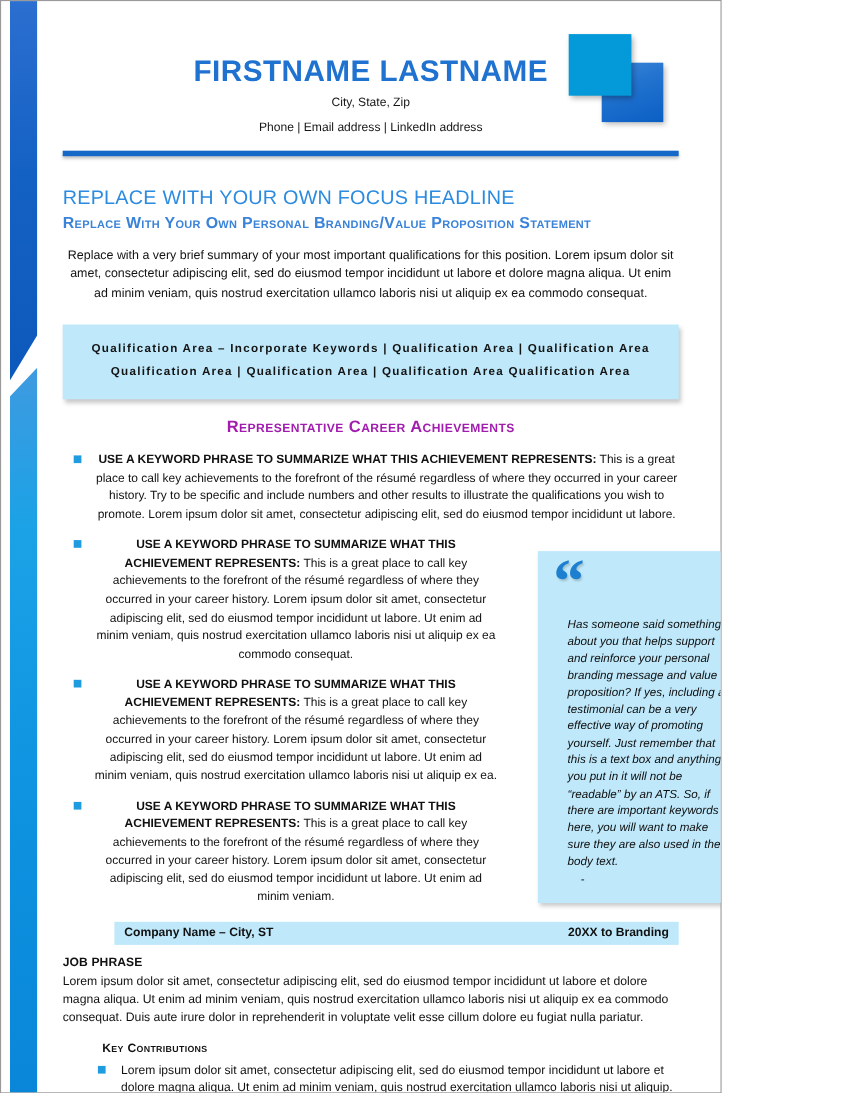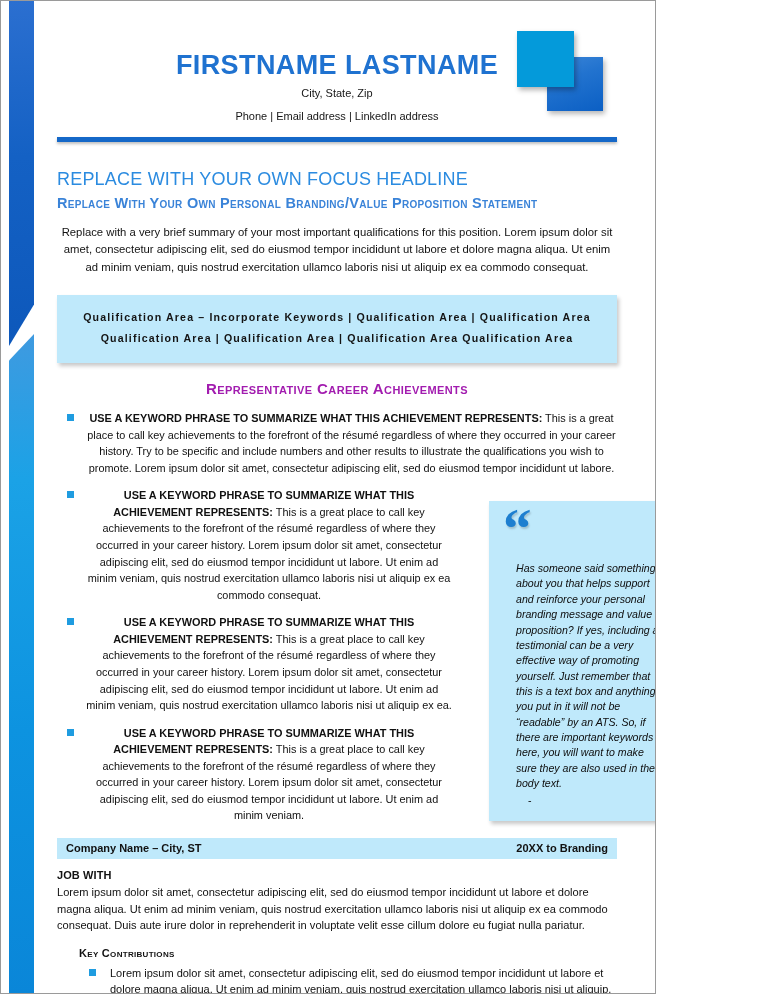--- a/index.html
+++ b/index.html
@@ -230,41 +230,42 @@
   }
   .company-bar {
     background: #bfe9fb;
     display: flex;
     justify-content: space-between;
     align-items: center;
     padding: 4px 9px 5px 9px;
     font-size: 11px;
     font-weight: bold;
     color: #111111;
+    margin-left: 47px;
   }
   .job-title {
     font-size: 11px;
     font-weight: bold;
     color: #111111;
     margin-top: 10px;
     letter-spacing: 0.1px;
   }
   .job-desc {
     font-size: 11.1px;
     line-height: 1.5;
     color: #111111;
     margin-top: 3px;
   }
   .key-contrib-heading {
     font-size: 11px;
     font-weight: bold;
     font-variant: small-caps;
     color: #111111;
     margin-top: 13px;
-    margin-left: 22px;
+    margin-left: 36px;
     letter-spacing: 0.3px;
   }
   .kc-item {
     display: flex;
     margin-top: 6px;
     margin-left: 22px;
   }
   .kc-bullet {
     flex: 0 0 auto;
     width: 7px;
@@ -340,21 +341,21 @@
 
     </div>
 
     <div class="employment">
 
       <div class="company-bar">
         <span>Company Name – City, ST</span>
         <span>20XX to Branding</span>
       </div>
 
-      <div class="job-title">JOB WITH</div>
+      <div class="job-title">JOB PHRASE</div>
       <div class="job-desc">Lorem ipsum dolor sit amet, consectetur adipiscing elit, sed do eiusmod tempor incididunt ut labore et dolore magna aliqua. Ut enim ad minim veniam, quis nostrud exercitation ullamco laboris nisi ut aliquip ex ea commodo consequat. Duis aute irure dolor in reprehenderit in voluptate velit esse cillum dolore eu fugiat nulla pariatur.</div>
 
       <div class="key-contrib-heading">Key Contributions</div>
 
       <div class="kc-item">
         <div class="kc-bullet"></div>
         <div class="kc-text">Lorem ipsum dolor sit amet, consectetur adipiscing elit, sed do eiusmod tempor incididunt ut labore et dolore magna aliqua. Ut enim ad minim veniam, quis nostrud exercitation ullamco laboris nisi ut aliquip.</div>
       </div>
     </div>
 

